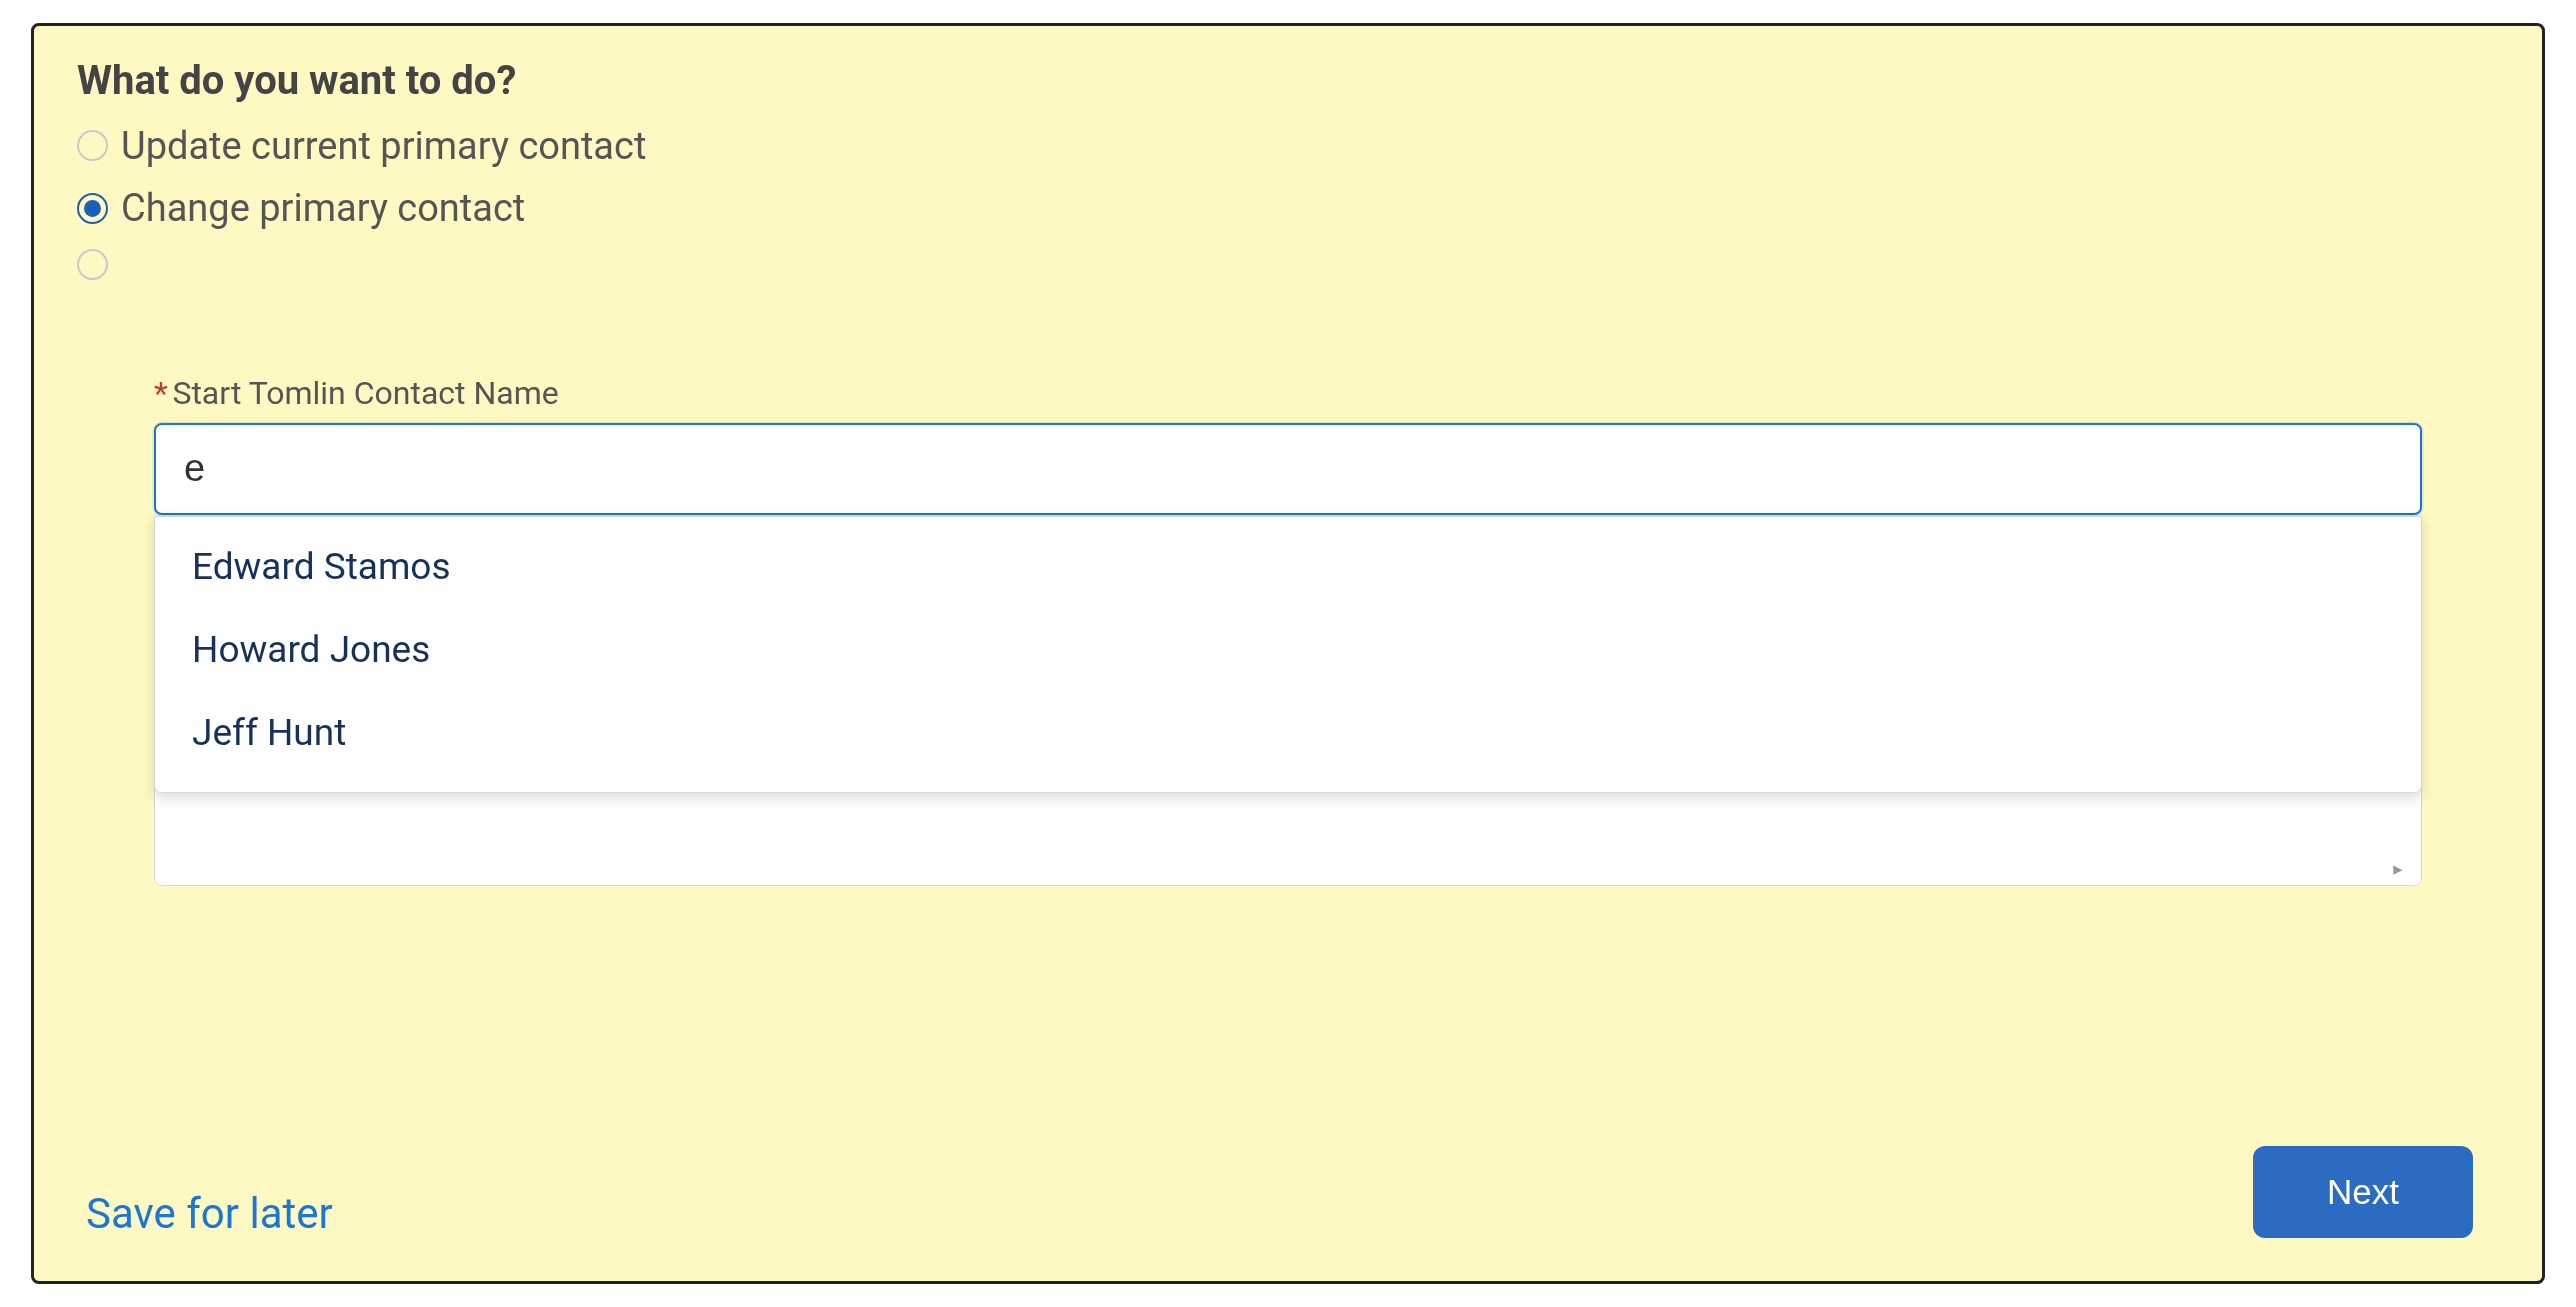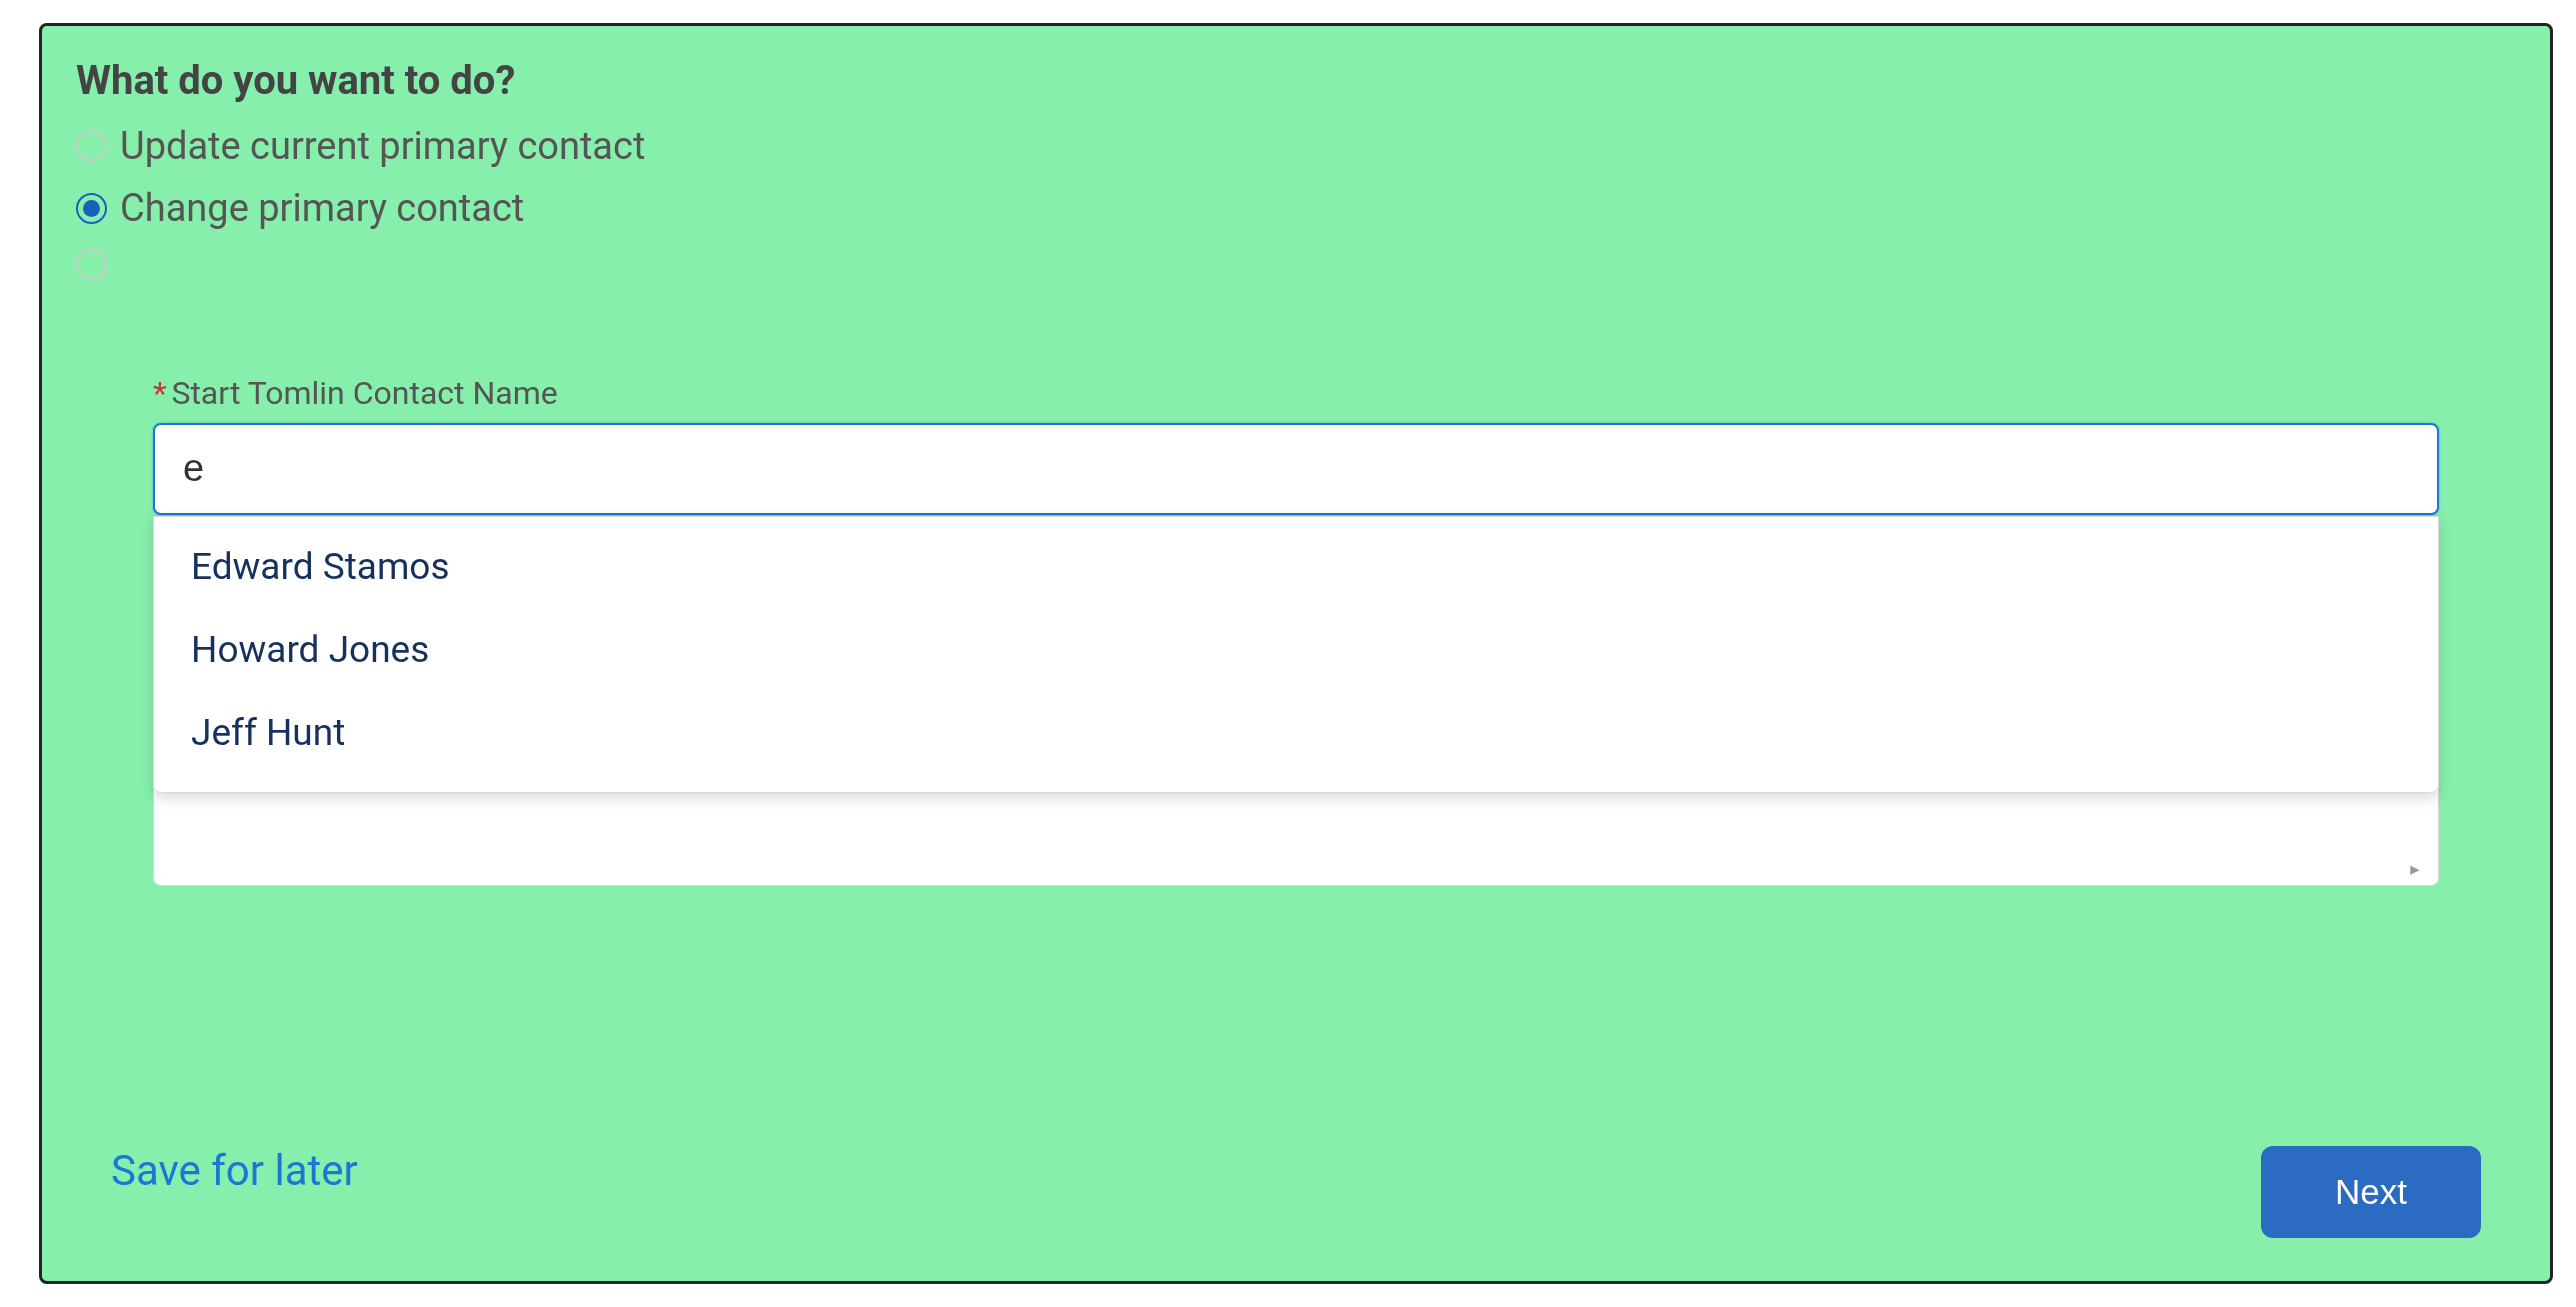--- a/index.html
+++ b/index.html
@@ -10,23 +10,22 @@
     font-family: -apple-system, BlinkMacSystemFont, "Segoe UI", Roboto, "Helvetica Neue", Arial, sans-serif;
   }
   .panel {
     position: absolute;
     left: 31px;
     top: 23px;
     width: 2514px;
     height: 1261px;
     border: 3.1px solid #222;
     border-radius: 7.7px;
-    background: #86efac;
-    padding: 31px 34px;
-    margin-left: 8px;
+    background: #fef9c3;
+    padding: 31px 43px;
   }
   .question {
     font-size: 40px;
     font-weight: 700;
     color: #444;
     margin-bottom: 10.8px;
   }
   .radio-group { margin-bottom: 85px; }
   .radio-item {
     display: flex;
@@ -105,25 +104,25 @@
   }
   .ghost-chevron {
     position: absolute;
     right: 18.5px;
     bottom: 4.6px;
     font-size: 18.5px;
     color: #999;
   }
   .footer {
     position: absolute;
-    left: 69px;
+    left: 52px;
     right: 69px;
     bottom: 43px;
     display: flex;
-    align-items: flex-start;
+    align-items: flex-end;
     justify-content: space-between;
   }
   .save-link {
     font-size: 42px;
     color: #1b76d6;
     cursor: pointer;
   }
   .next-btn {
     background: #2b6cc2;
     color: #fff;

